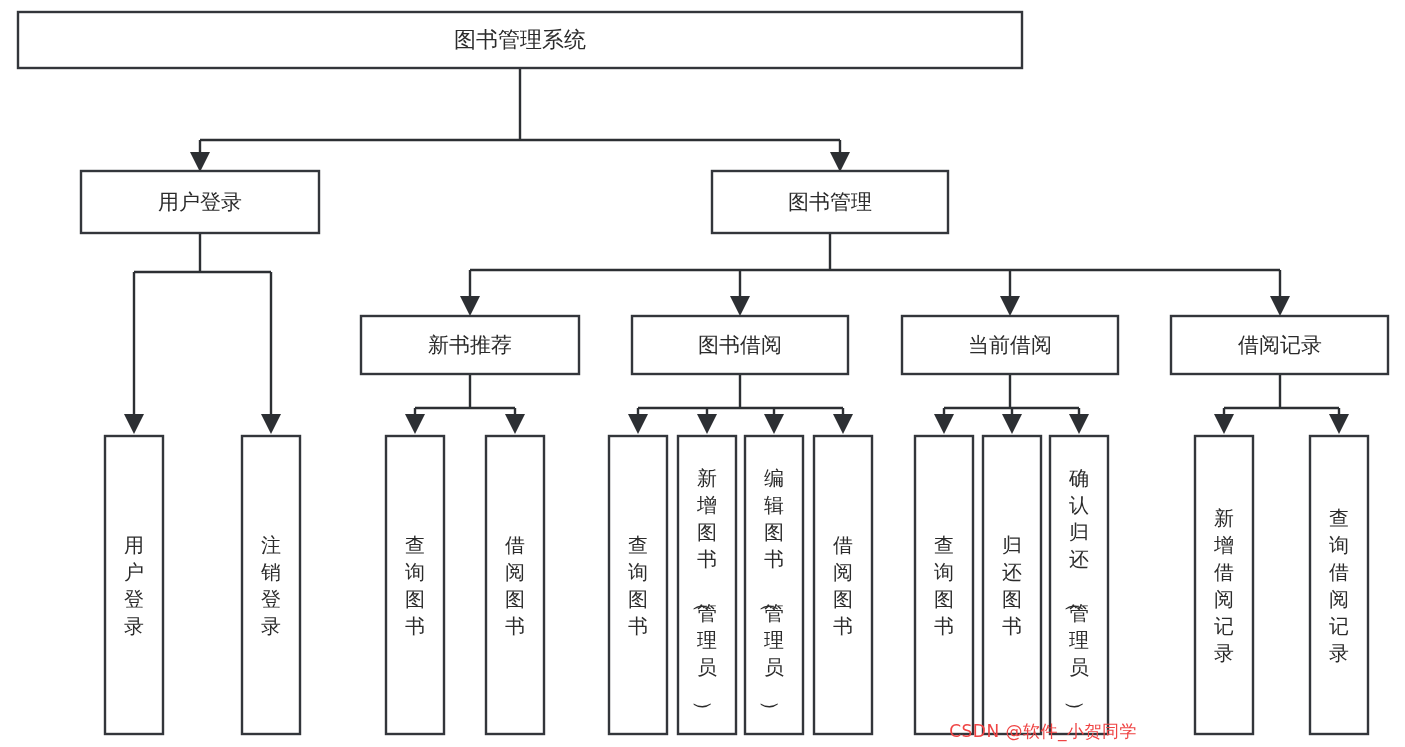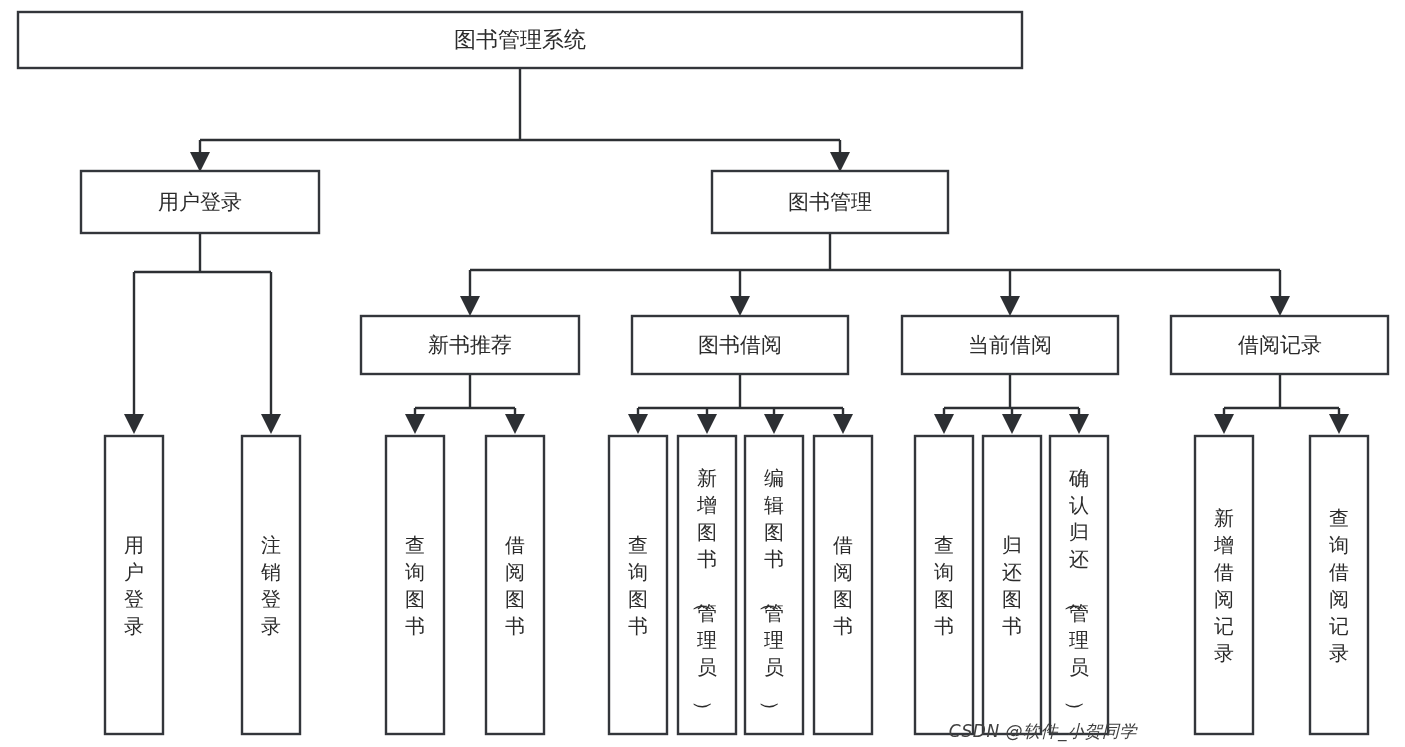--- a/index.html
+++ b/index.html
@@ -55,26 +55,25 @@
     fill: #2b2b2b;
     font-family: "DejaVu Sans", "Liberation Sans", sans-serif;
     font-size: 20px;
     text-anchor: middle;
   }
   .watermark {
     position: absolute;
     right: 8px;
     bottom: 4px;
     font-size: 17px;
-    color: #404040;
+    color: #ef4444;
     font-family: "DejaVu Sans", "Liberation Sans", sans-serif;
     letter-spacing: 0.5px;
     white-space: nowrap;
     user-select: none;
-    font-style: italic;
   }
 </style>
 </head>
 <body>
 
 <div id="diagram-root">
 
   <svg id="tree-svg" viewBox="0 0 1405 747">
 
     <g>

